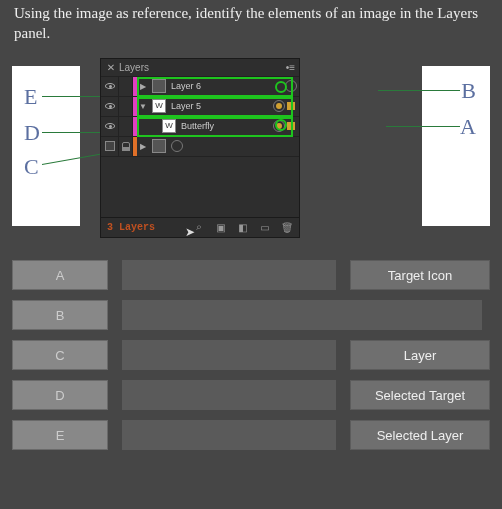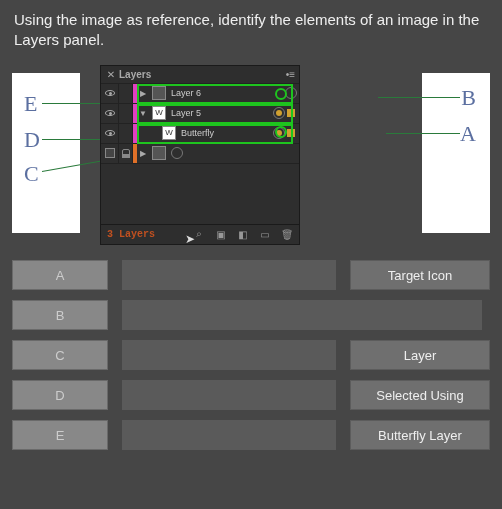--- a/index.html
+++ b/index.html
@@ -6,24 +6,25 @@
   body {
     width: 502px;
     height: 509px;
     background: #464646;
     font-family: Arial, sans-serif;
     color: #ddd;
     overflow: hidden;
     position: relative;
   }
   .prompt {
-    padding: 10px 14px 6px;
+    padding: 3px 14px 6px;
     font-size: 15px;
     color: #eee;
     line-height: 1.35;
+    font-family: Liberation Serif, serif;
   }
   .stage {
     position: relative;
     height: 200px;
     margin-top: 4px;
   }
   .left-labels, .right-labels {
     position: absolute;
     top: 12px;
     width: 68px;
@@ -65,21 +66,21 @@
   .panel-header {
     display: flex;
     align-items: center;
     height: 18px;
     padding: 0 4px;
     font-size: 10px;
     color: #aaa;
     border-bottom: 1px solid #222;
   }
   .panel-close { width: 12px; text-align: center; cursor: default; }
-  .panel-title { font-weight: bold; margin-left: 2px; flex: 1; }
+  .panel-title { font-weight: normal; margin-left: 2px; flex: 1; }
   .panel-menu { font-size: 10px; color: #aaa; }
   .layer-row {
     display: flex;
     align-items: center;
     height: 20px;
     border-bottom: 1px solid #222;
     font-size: 9px;
     color: #ccc;
     position: relative;
   }
@@ -310,20 +311,20 @@
     <div class="drop"></div>
   </div>
   <div class="m-row">
     <div class="slot">C</div>
     <div class="drop"></div>
     <div class="answer">Layer</div>
   </div>
   <div class="m-row">
     <div class="slot">D</div>
     <div class="drop"></div>
-    <div class="answer">Selected Using</div>
+    <div class="answer">Selected Target</div>
   </div>
   <div class="m-row">
     <div class="slot">E</div>
     <div class="drop"></div>
-    <div class="answer">Butterfly Layer</div>
+    <div class="answer">Selected Layer</div>
   </div>
 </div>
 
 </body></html>

